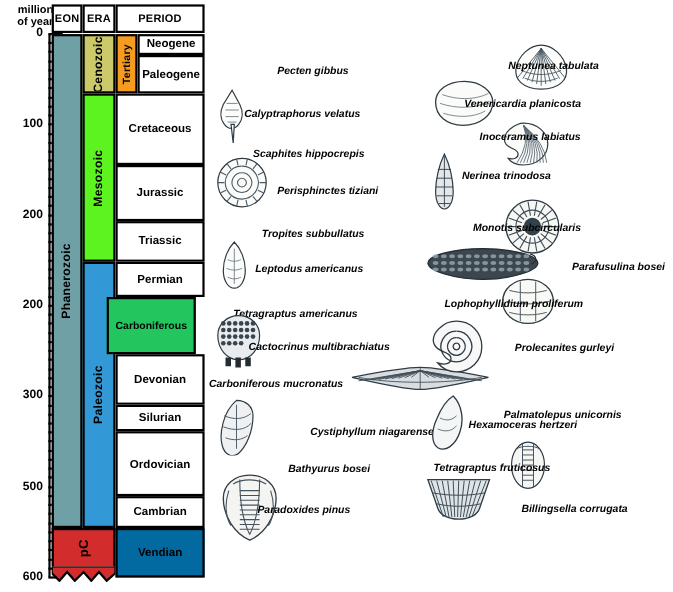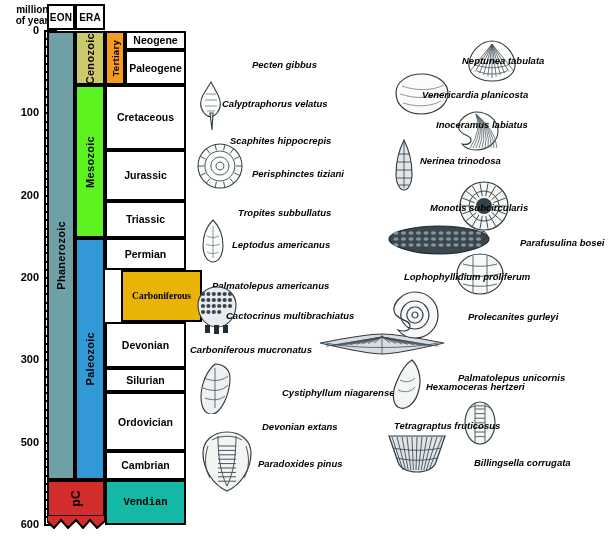--- a/index.html
+++ b/index.html
@@ -169,20 +169,21 @@
       <div class="tick-label" style="top: 189.66px;">200</div>
       <div class="tick-label" style="top: 271.99px;">200</div>
       <div class="tick-label" style="top: 354.32px;">300</div>
       <div class="tick-label" style="top: 436.65px;">500</div>
       <div class="tick-label" style="top: 518.98px;">600</div>
     </div>
 
   <div class="chart">
     <div class="hdr hdr-eon">EON</div>
     <div class="hdr hdr-era">ERA</div>
+    <div class="hdr hdr-period">PERIOD</div>
     <div id="bands">
         <div class="band col-eon" style="top: 27px; height: 448.699px; background: rgb(111, 160, 165);">
           <span class="vert">Phanerozoic</span>
         </div>
         <div class="band col-era" style="top: 27px; height: 54.3378px; background: rgb(204, 201, 106);">
           <span class="vert">Cenozoic</span>
         </div>
         <div class="band col-era" style="top: 81.3378px; height: 152.31px; background: rgb(92, 243, 33);">
           <span class="vert">Mesozoic</span>
         </div>
@@ -203,36 +204,36 @@
         </div>
         <div class="band " style="top: 145.555px; height: 51.0446px; left: 58px; width: 81px; background: rgb(255, 255, 255);">
           <span class="period-lbl">Jurassic</span>
         </div>
         <div class="band " style="top: 196.6px; height: 37.0485px; left: 58px; width: 81px; background: rgb(255, 255, 255);">
           <span class="period-lbl">Triassic</span>
         </div>
         <div class="band " style="top: 233.648px; height: 32.1087px; left: 58px; width: 81px; background: rgb(255, 255, 255);">
           <span class="period-lbl">Permian</span>
         </div>
-        <div class="band " style="top: 265.757px; height: 52.6912px; left: 74px; width: 81px; background: #eab308; font-family: Liberation Serif, serif;">
+        <div class="band " style="top: 265.757px; height: 52.6912px; left: 50px; width: 81px; background: #22c55e;">
           <span class="period-lbl" style="font-size: 9.5px;">Carboniferous</span>
         </div>
         <div class="band " style="top: 318.448px; height: 45.2815px; left: 58px; width: 81px; background: rgb(255, 255, 255);">
           <span class="period-lbl">Devonian</span>
         </div>
         <div class="band " style="top: 363.73px; height: 24.699px; left: 58px; width: 81px; background: rgb(255, 255, 255);">
           <span class="period-lbl">Silurian</span>
         </div>
         <div class="band " style="top: 388.429px; height: 58.4543px; left: 58px; width: 81px; background: rgb(255, 255, 255);">
           <span class="period-lbl">Ordovician</span>
         </div>
         <div class="band " style="top: 446.883px; height: 28.8155px; left: 58px; width: 81px; background: rgb(255, 255, 255);">
           <span class="period-lbl">Cambrian</span>
         </div>
-        <div class="band " style="top: 475.699px; height: 45.2815px; left: 58px; width: 81px; background: #14b8a6; font-family: Liberation Mono, monospace;">
+        <div class="band " style="top: 475.699px; height: 45.2815px; left: 58px; width: 81px; background: #0369a1;">
           <span class="period-lbl">Vendian</span>
         </div>
         <div class="pc-block" style="top: 475.699px; height: 35.2815px; background: rgb(211, 44, 44);">
           <span class="vert" style="font-size: 12px;">pC</span>
         </div>
         <div class="pc-jag" style="top: 510.98px;"><svg width="58" height="14" viewBox="0 0 58 14">
             <path d="M0,0 L0,6 L7,13 L14,5 L21,13 L29,5 L36,13 L43,5 L50,13 L58,6 L58,0 Z" fill="#d32c2c" stroke="#000" stroke-width="2"></path>
           </svg></div>
       </div>
   </div>
@@ -377,21 +378,21 @@
         <svg width="50" height="44" viewBox="0 0 50 44">
           <g fill="#f9f9f6" stroke="#2f3b44" stroke-width="1.2">
             <path d="M25 2c13 0 23 9 23 20S38 42 25 42 2 33 2 22 12 2 25 2z"></path>
           </g>
           <g stroke="#4c5b66" stroke-width=".9" fill="none">
             <path d="M18 4v36M32 4v36M8 12c11 3 23 3 34 0M6 22c12 3 26 3 38 0M8 32c11 3 23 3 34 0"></path>
           </g>
         </svg>
       </div>
       <div class="frow" style="left: 22px; top: 281px;">
-        <span class="fname">Palmatolepus americanus</span>
+        <span class="fname">Tetragraptus americanus</span>
       </div>
       <div class="fimg" style="left: 6px; top: 285px;">
         <svg width="42" height="50" viewBox="0 0 42 50">
           <g fill="#e9ecee" stroke="#2f3b44" stroke-width="1.1">
             <path d="M21 2c11 0 19 8 19 18 0 12-8 22-19 22S2 32 2 20C2 10 10 2 21 2z"></path>
           </g>
           <g fill="#38454f">
             <circle cx="7" cy="9" r="2.1"></circle>
             <circle cx="12.4" cy="9" r="2.1"></circle>
             <circle cx="17.8" cy="9" r="2.1"></circle>
@@ -481,21 +482,21 @@
             <path d="M13 18.2h10"></path>
             <path d="M13 22.799999999999997h10"></path>
             <path d="M13 27.4h10"></path>
             <path d="M13 32h10"></path>
             <path d="M13 36.599999999999994h10"></path>
             <path d="M8 8c3-3 17-3 20 0"></path>
           </g>
         </svg>
       </div>
       <div class="frow" style="left: 72px; top: 422px;">
-        <span class="fname">Devonian extans</span>
+        <span class="fname">Bathyurus bosei</span>
       </div>
       <div class="fimg" style="left: 6px; top: 430px;">
         <svg width="62" height="62" viewBox="0 0 62 62">
           <g fill="#f4f5f3" stroke="#2f3b44" stroke-width="1.2">
             <path d="M31 2c14 0 24 9 24 21 0 16-10 32-24 38C17 55 7 39 7 23 7 11 17 2 31 2z"></path>
           </g>
           <g stroke="#45535e" stroke-width="1" fill="none">
             <path d="M22 6c0 18 2 36 9 50M40 6c0 18-2 36-9 50"></path>
             <path d="M22 16h18"></path>
             <path d="M22 20.4h18"></path>
@@ -504,21 +505,21 @@
             <path d="M22 33.6h18"></path>
             <path d="M22 38h18"></path>
             <path d="M22 42.400000000000006h18"></path>
             <path d="M22 46.800000000000004h18"></path>
             <path d="M22 51.2h18"></path>
             <path d="M12 16C8 28 9 40 14 48M50 16c4 12 3 24-2 32"></path>
             <path d="M16 10c8-5 22-5 30 0"></path>
           </g>
         </svg>
       </div>
-      <div class="frow" style="left: 44px; top: 459px; margin-left: 24px;">
+      <div class="frow" style="left: 44px; top: 459px;">
         <span class="fname">Paradoxides pinus</span>
       </div>
     </div>
   <div class="fcol" id="fossil-col-right" style="left: 404px; top: 0px; width: 214px; height: 538px;">
       <div class="frow" style="left: 58px; top: 56px;">
         <span class="fname">Neptunea tabulata</span>
       </div>
       <div class="fimg" style="left: -10px; top: 72px;">
         <svg width="56" height="44" viewBox="0 0 56 44">
           <g fill="#fbfbf9" stroke="#2f3b44" stroke-width="1.2">

